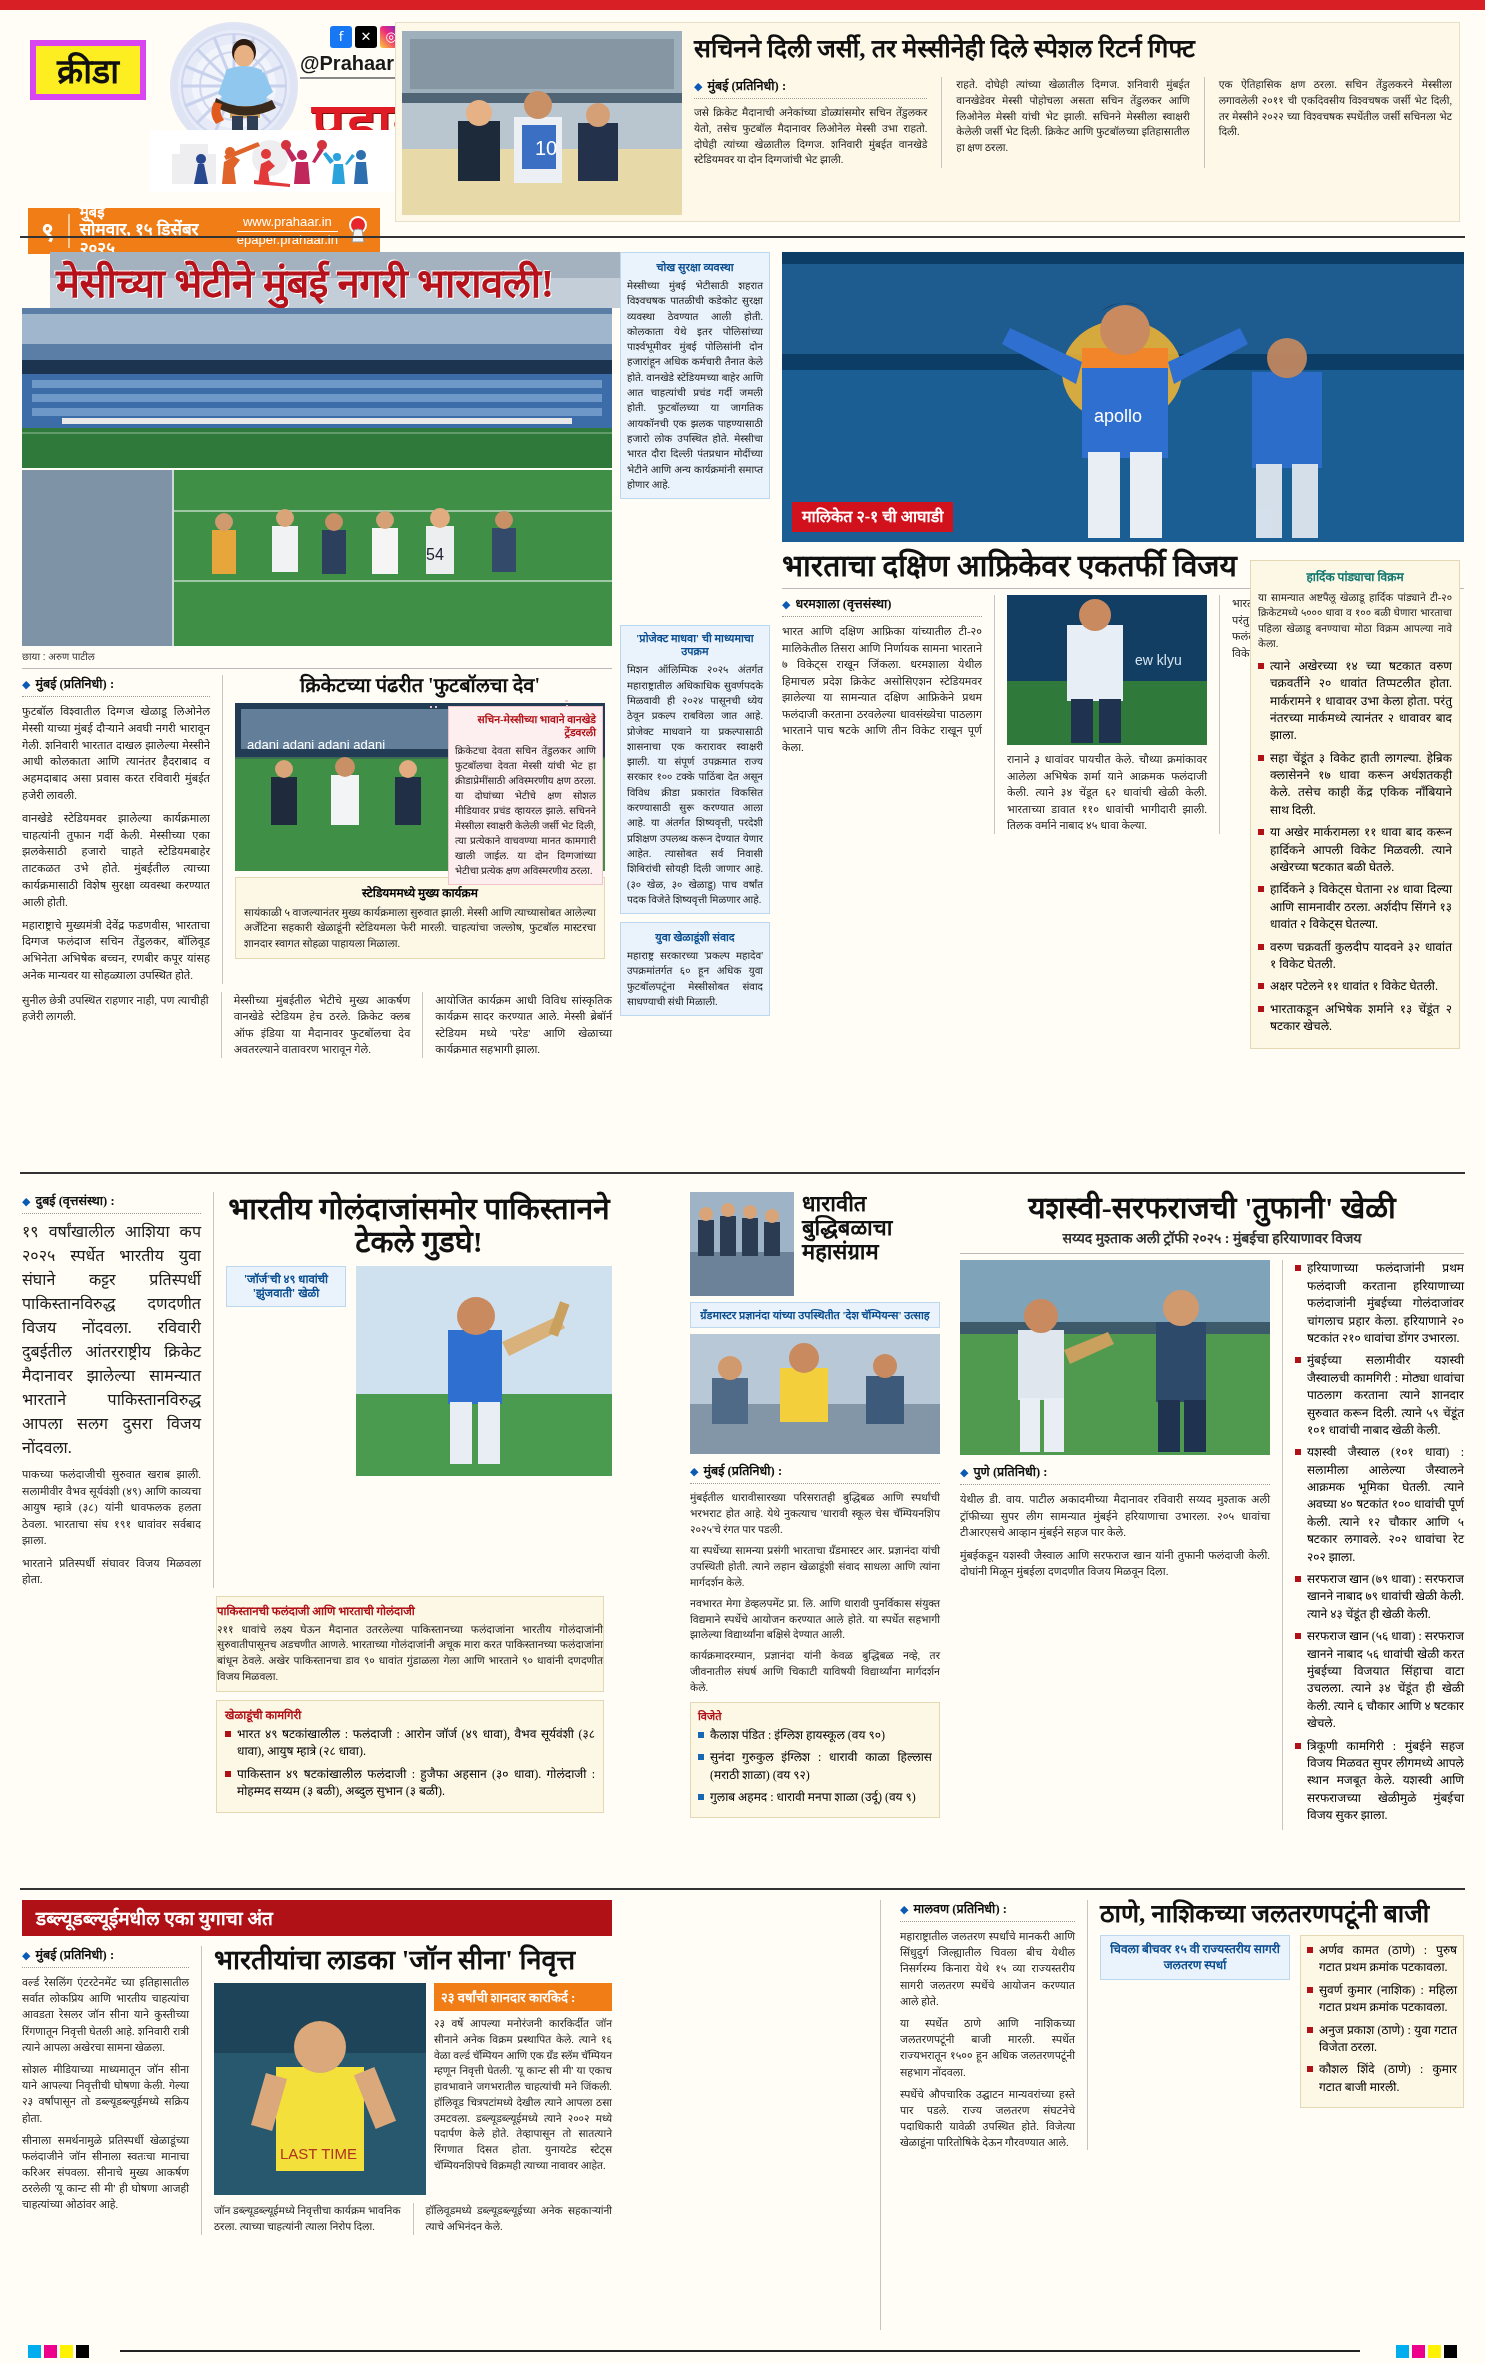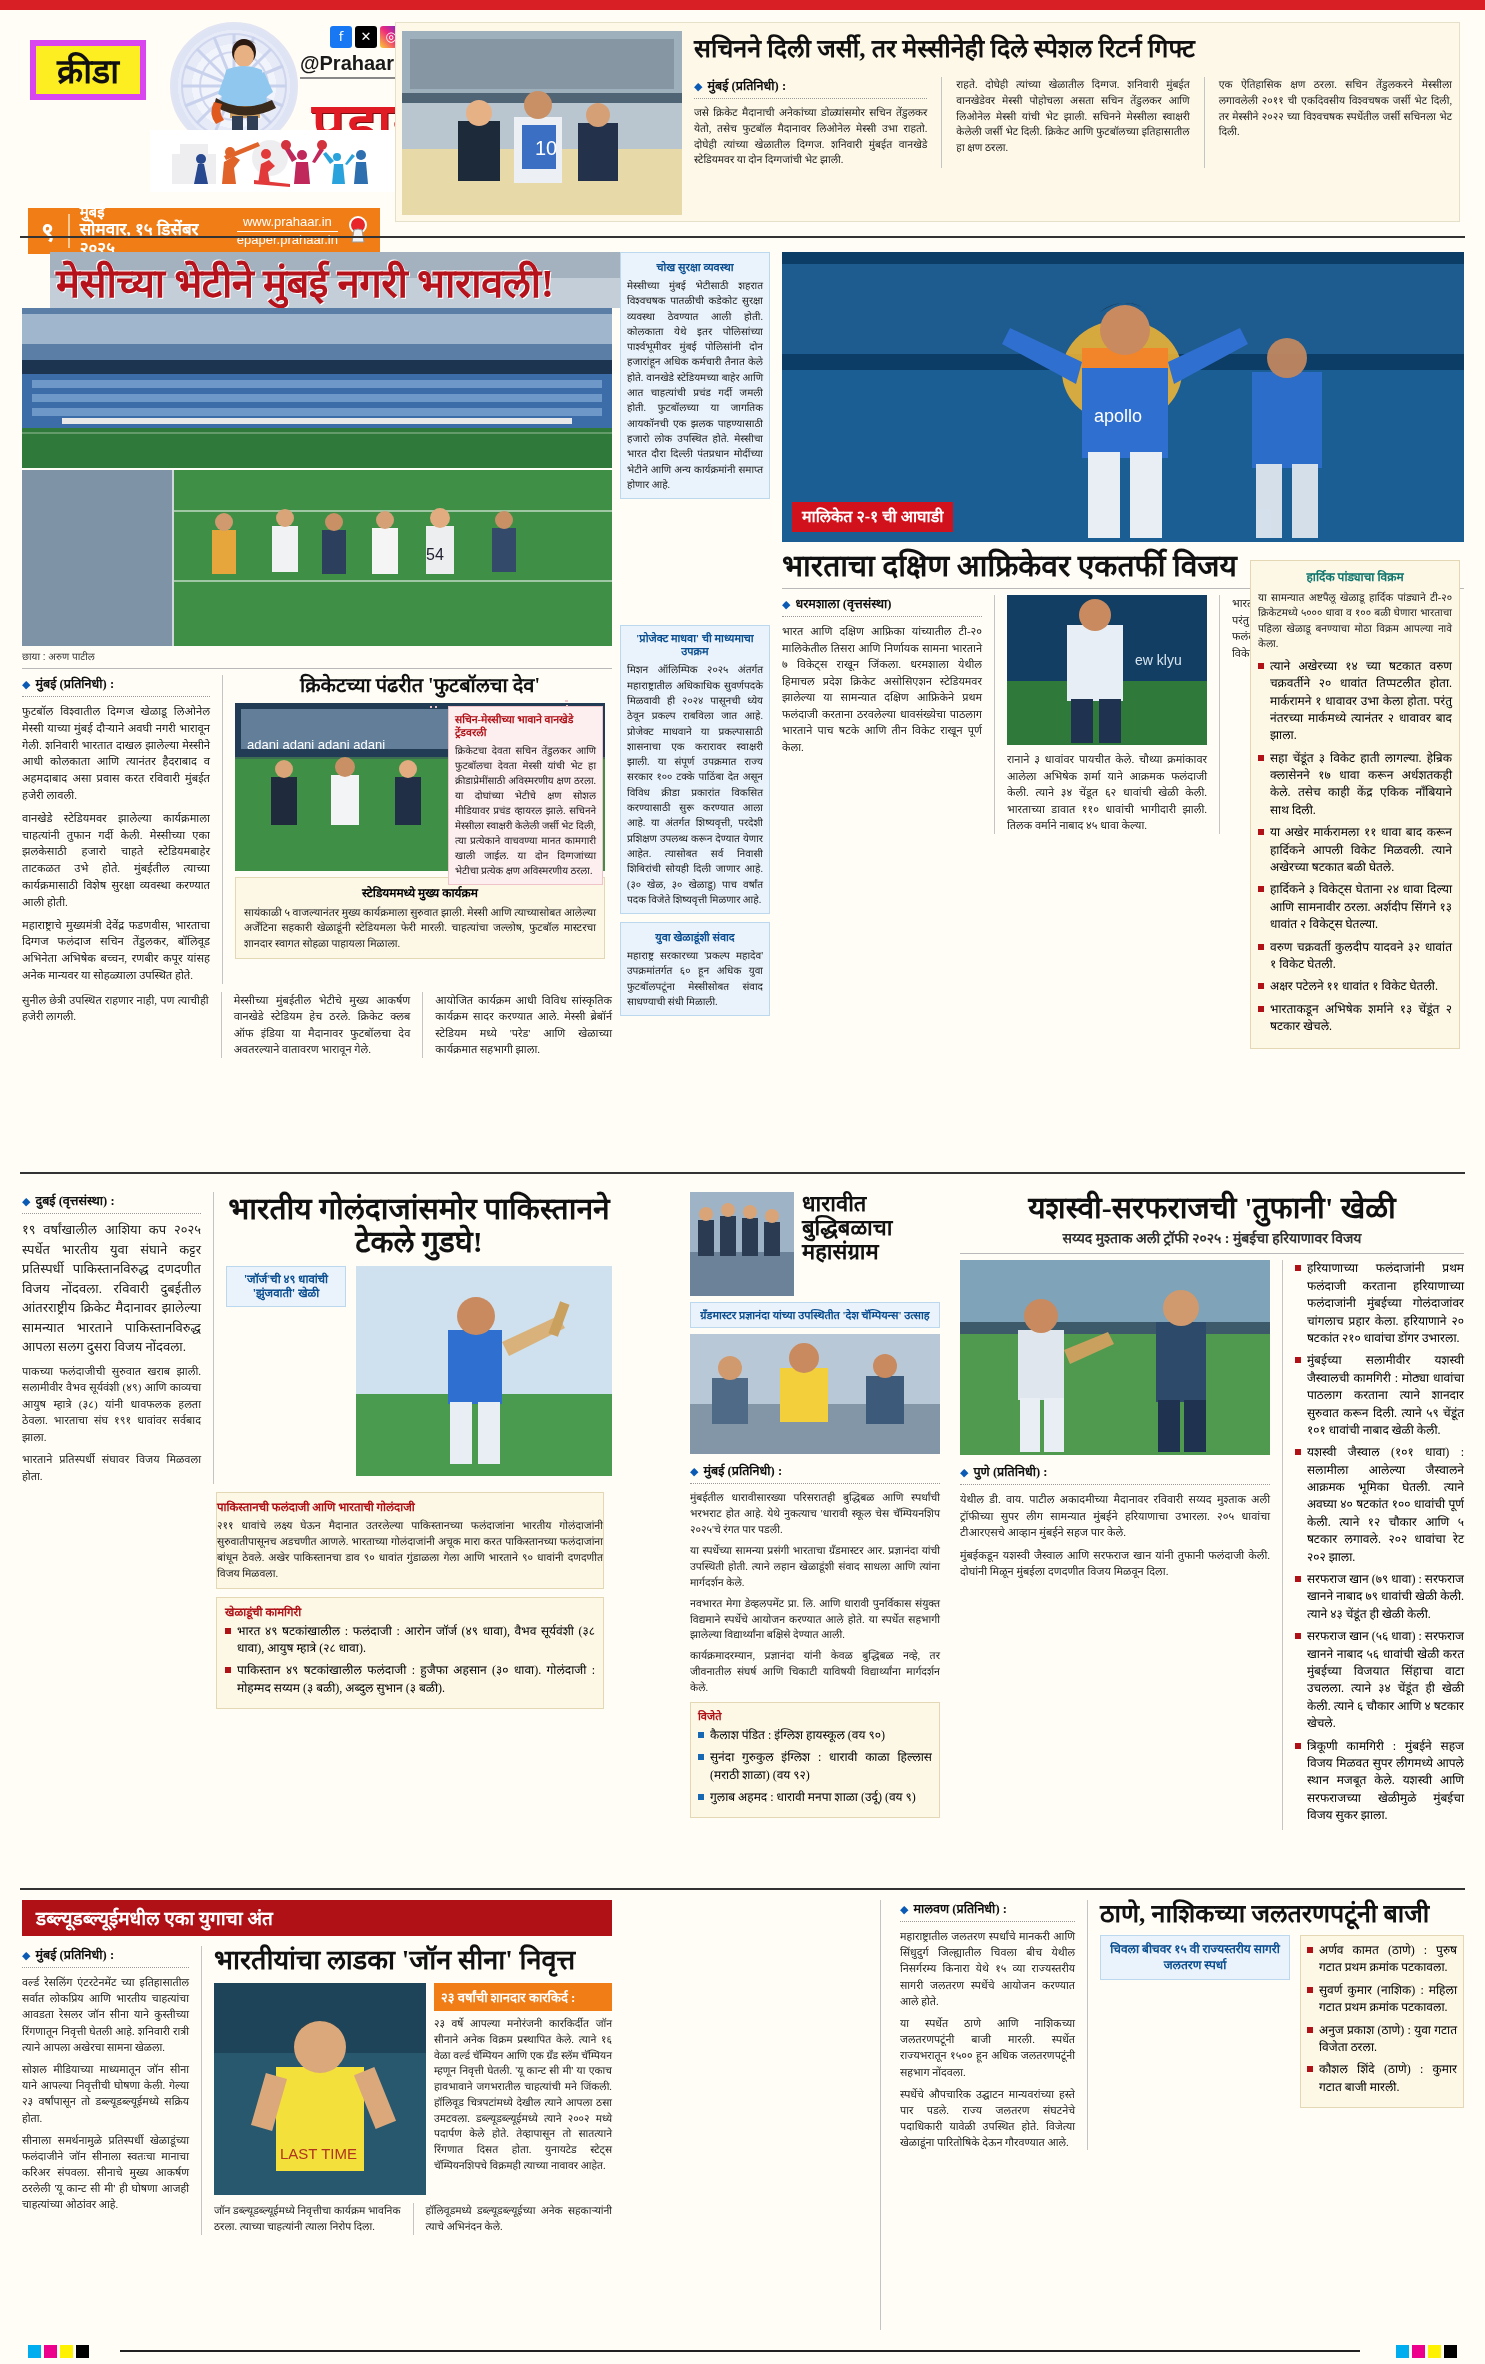--- a/index.html
+++ b/index.html
@@ -414,21 +414,21 @@
 
   <div class="colbox boxpink" style="left:566px;top:705px;width:0;"></div>
 
   <div class="colbox boxpink" style="left:565px;top:706px;width:0;"></div>
 
   <div class="colbox boxpink" style="left:430px;top:706px;width:0;"></div>
 
   <div class="colbox boxpink" style="left:435px;top:706px;width:0;"></div>
 
   <div class="colbox boxpink" style="left:448px;top:706px;width:155px;padding:6px;">
-    <div style="font-size:10.6px;font-weight:bold;text-align:left;color:#b01116;margin-bottom:4px;line-height:1.25;">सचिन-मेस्सीच्या भावाने वानखेडे ट्रेंडवरली</div>
+    <div style="font-size:10.6px;font-weight:bold;text-align:right;color:#b01116;margin-bottom:4px;line-height:1.25;">सचिन-मेस्सीच्या भावाने वानखेडे ट्रेंडवरली</div>
     <div class="body-col" style="font-size:10px;">क्रिकेटचा देवता सचिन तेंडुलकर आणि फुटबॉलचा देवता मेस्सी यांची भेट हा क्रीडाप्रेमींसाठी अविस्मरणीय क्षण ठरला. या दोघांच्या भेटीचे क्षण सोशल मीडियावर प्रचंड व्हायरल झाले. सचिनने मेस्सीला स्वाक्षरी केलेली जर्सी भेट दिली, त्या प्रत्येकाने वाचवण्या मानत कामगारी खाली जाईल. या दोन दिग्गजांच्या भेटीचा प्रत्येक क्षण अविस्मरणीय ठरला.</div>
   </div>
 
   <div class="colbox" style="left:782px;top:252px;width:682px;">
     <div class="photo" style="width:682px;height:290px;">
       <svg viewBox="0 0 682 290" style="width:100%;height:100%">
         <rect width="682" height="290" fill="#0d4a7a"></rect>
         <rect y="0" width="682" height="120" fill="#0b3d66"></rect>
         <g fill="#2b6fa8" opacity=".6">
             <rect x="0" y="12" width="682" height="90"></rect>
@@ -499,21 +499,21 @@
       <li>भारताकडून अभिषेक शर्माने १३ चेंडूंत २ षटकार खेचले.</li>
     </ul>
   </div>
 
   <div style="position:absolute;left:20px;top:1172px;width:1445px;height:2px;background:#333;"></div>
 
   <div class="colbox" style="left:22px;top:1192px;width:590px;">
     <div style="display:flex;gap:12px;">
       <div style="width:180px;">
         <div class="dateline">दुबई (वृत्तसंस्था) :</div>
-        <div class="body-col" style="font-size:13px;">१९ वर्षांखालील आशिया कप २०२५ स्पर्धेत भारतीय युवा संघाने कट्टर प्रतिस्पर्धी पाकिस्तानविरुद्ध दणदणीत विजय नोंदवला. रविवारी दुबईतील आंतरराष्ट्रीय क्रिकेट मैदानावर झालेल्या सामन्यात भारताने पाकिस्तानविरुद्ध आपला सलग दुसरा विजय नोंदवला.</div>
+        <div class="body-col" style="font-size:16px;">१९ वर्षांखालील आशिया कप २०२५ स्पर्धेत भारतीय युवा संघाने कट्टर प्रतिस्पर्धी पाकिस्तानविरुद्ध दणदणीत विजय नोंदवला. रविवारी दुबईतील आंतरराष्ट्रीय क्रिकेट मैदानावर झालेल्या सामन्यात भारताने पाकिस्तानविरुद्ध आपला सलग दुसरा विजय नोंदवला.</div>
         <div class="body-col" style="font-size:11px;margin-top:6px;">पाकच्या फलंदाजीची सुरुवात खराब झाली. सलामीवीर वैभव सूर्यवंशी (४९) आणि काव्यचा आयुष म्हात्रे (३८) यांनी धावफलक हलता ठेवला. भारताचा संघ १९१ धावांवर सर्वबाद झाला.</div>
         <div class="body-col" style="font-size:11px;margin-top:6px;">भारताने प्रतिस्पर्धी संघावर विजय मिळवला होता.</div>
       </div>
       <div class="rule-v"></div>
       <div style="width:388px;">
         <div class="hl" style="font-size:30px;text-align:center;line-height:1.1;">भारतीय गोलंदाजांसमोर पाकिस्तानने टेकले गुडघे!</div>
         <div style="display:flex;gap:10px;margin-top:8px;">
           <div style="width:120px;">
             <div class="boxblue" style="padding:5px;font-size:11.5px;font-weight:bold;text-align:center;color:#0c4f91;line-height:1.25;">'जॉर्ज'ची ४९ धावांची 'झुंजवाती' खेळी</div>
           </div>

